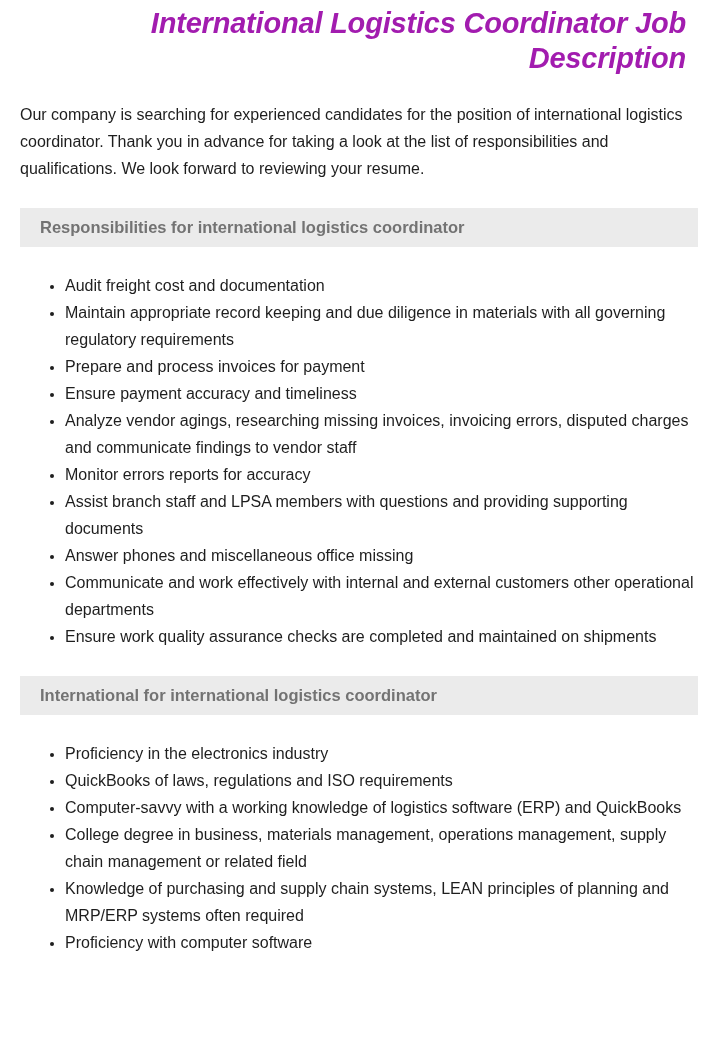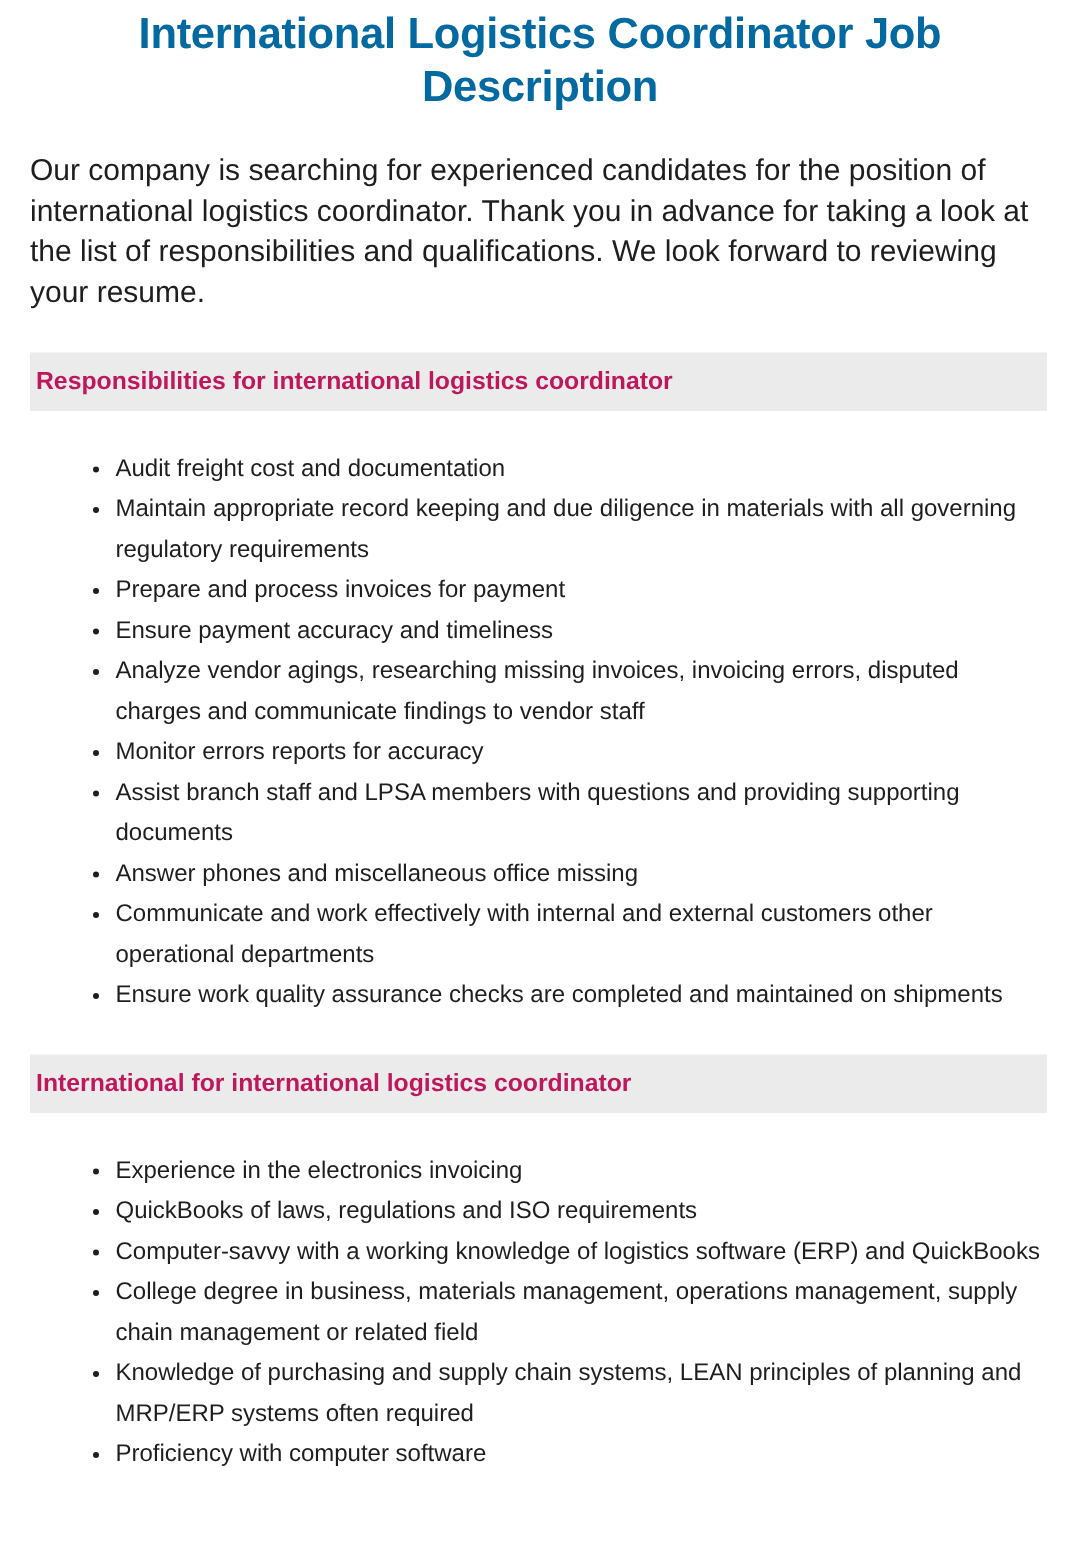--- a/index.html
+++ b/index.html
@@ -12,40 +12,41 @@
     min-height: 1038px;
     font-family: "Liberation Sans", sans-serif;
     color: #1e1e1e;
     -webkit-font-smoothing: antialiased;
   }
   .page-title {
     margin: 6px 34px 0 34px;
     font-size: 29px;
     line-height: 35px;
     font-weight: 800;
-    text-align: center;
-    color: #0369a1;
+    text-align: right;
+    color: #a21caf;
     letter-spacing: -0.2px;
+    font-style: italic;
   }
   .intro {
     margin: 25px 26px 0 20px;
-    font-size: 20px;
+    font-size: 16px;
     line-height: 27px;
   }
   .section-band {
     margin: 26px 22px 0 20px;
     background: #ebebeb;
-    padding: 9px 10px 9px 4px;
+    padding: 9px 10px 9px 20px;
     font-size: 16.5px;
     font-weight: bold;
     line-height: 21px;
-    color: #be185d;
+    color: #737373;
   }
   ul.bullet-list {
-    margin: 25px 26px 0 16px;
+    margin: 25px 26px 0 4px;
     padding: 0 0 0 61px;
     list-style: disc outside;
   }
   ul.bullet-list li {
     font-size: 16px;
     line-height: 27px;
     margin: 0;
     padding: 0;
   }
   ul.bullet-list li::marker {
@@ -74,19 +75,19 @@
     <li>Answer phones and miscellaneous office missing</li>
     <li>Communicate and work effectively with internal and external customers other operational departments</li>
     <li>Ensure work quality assurance checks are completed and maintained on shipments</li>
   </ul>
 
 <div class="section-band">
   <span>International for international logistics coordinator</span>
 </div>
 
 <ul class="bullet-list">
-    <li>Experience in the electronics invoicing</li>
+    <li>Proficiency in the electronics industry</li>
     <li>QuickBooks of laws, regulations and ISO requirements</li>
     <li>Computer-savvy with a working knowledge of logistics software (ERP) and QuickBooks</li>
     <li>College degree in business, materials management, operations management, supply chain management or related field</li>
     <li>Knowledge of purchasing and supply chain systems, LEAN principles of planning and MRP/ERP systems often required</li>
     <li>Proficiency with computer software</li>
   </ul>
 
 </body></html>

